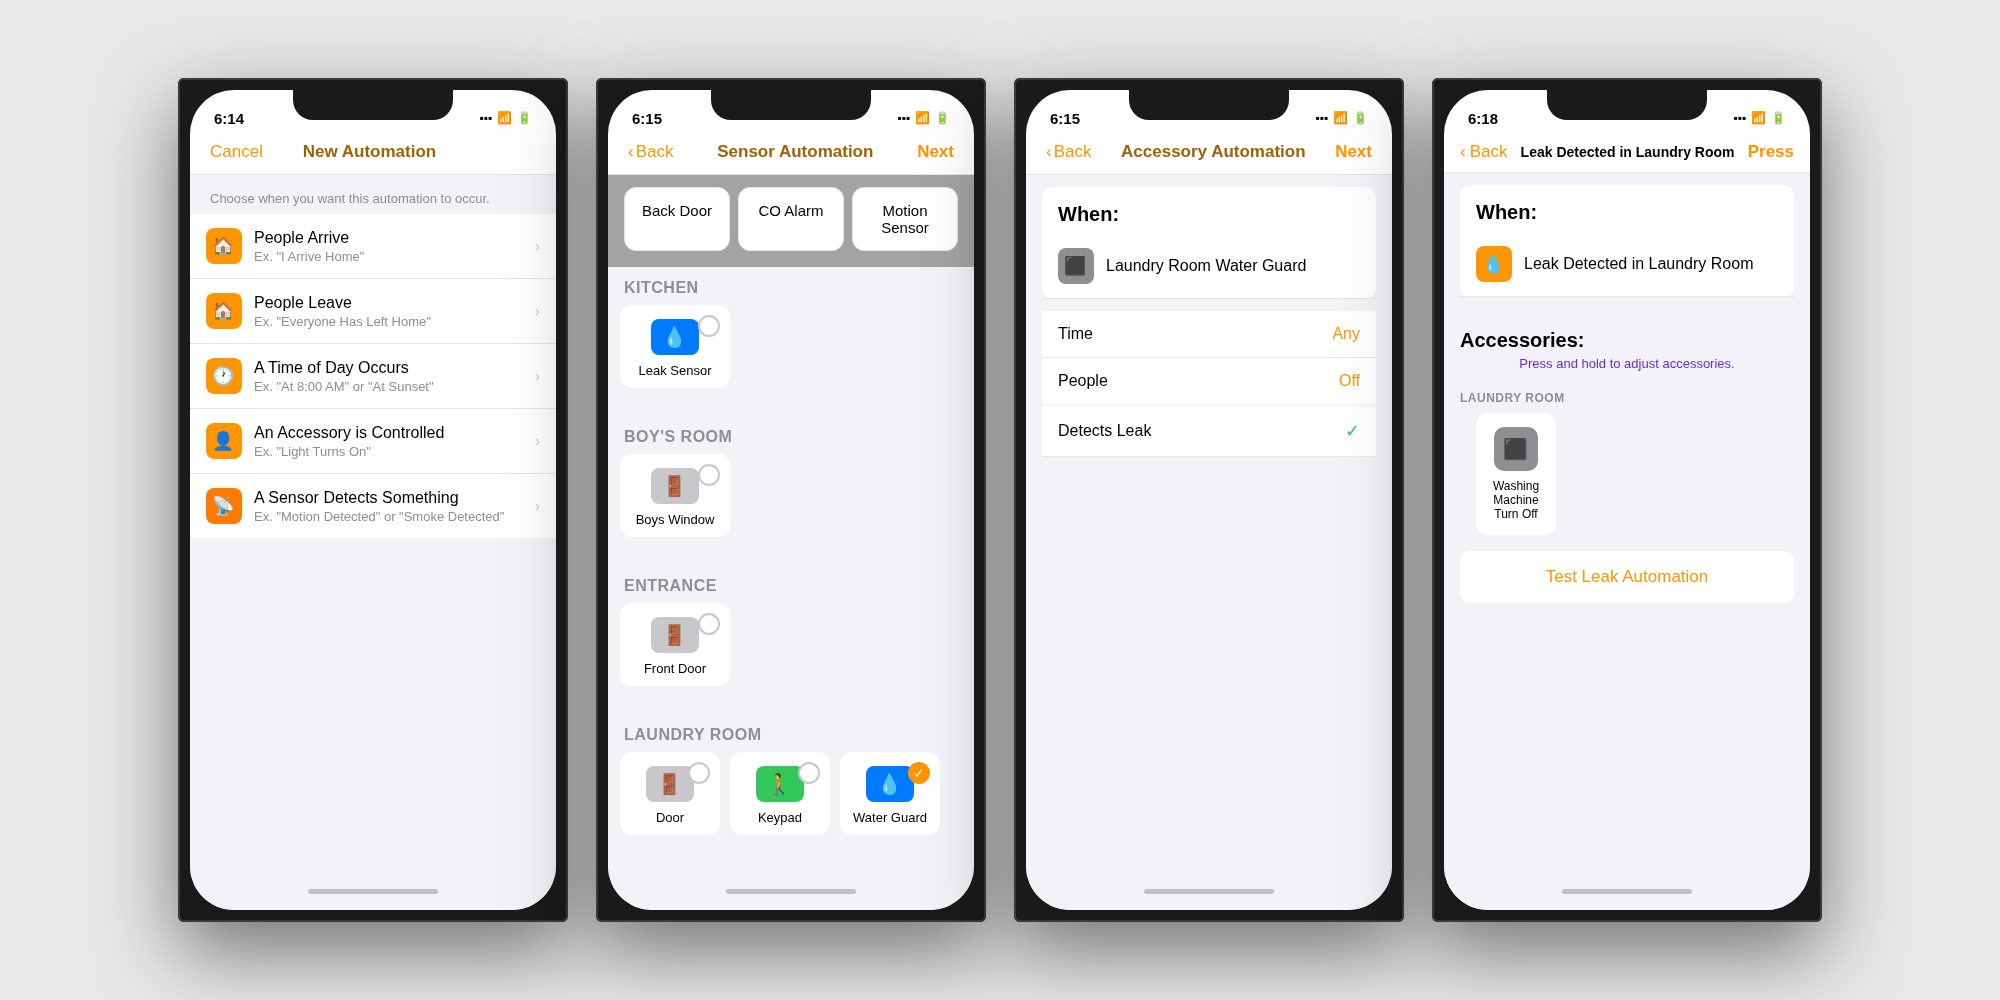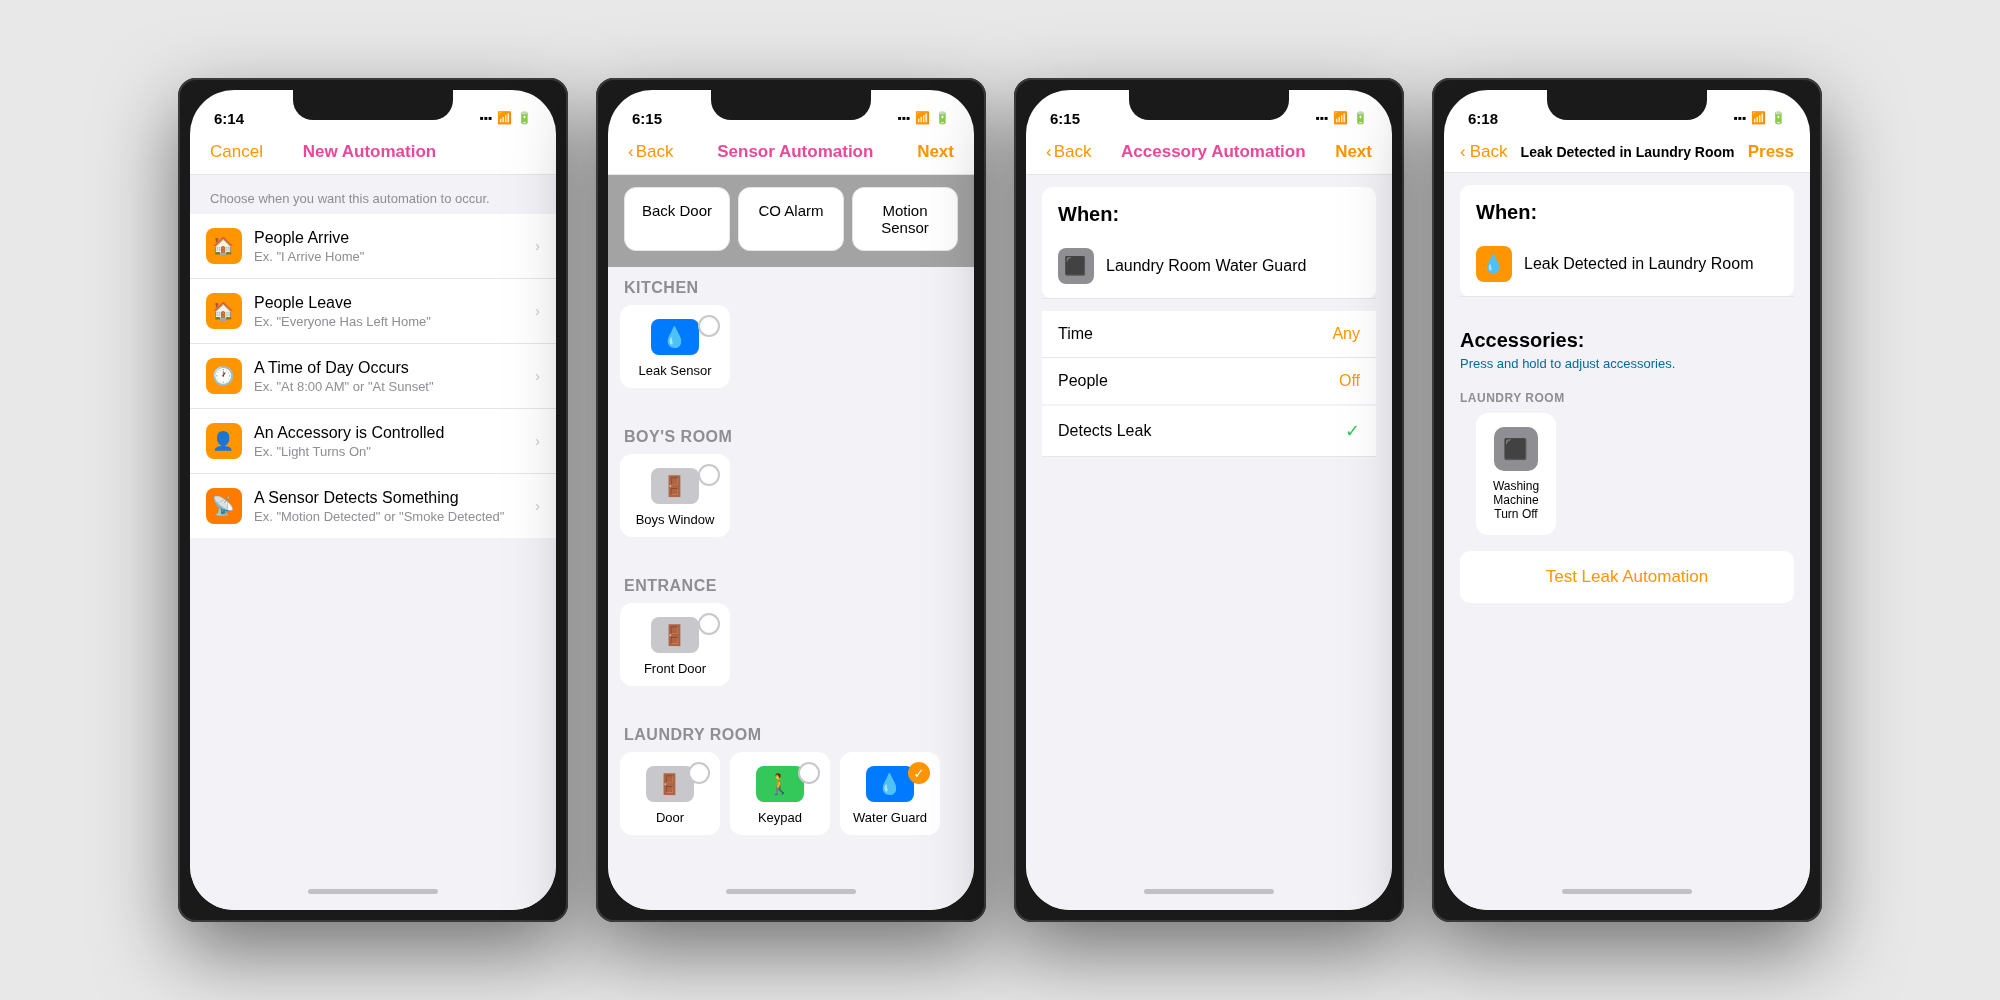--- a/index.html
+++ b/index.html
@@ -16,21 +16,21 @@
     .phones-container {
       display: flex;
       gap: 28px;
       align-items: center;
       justify-content: center;
     }
     .phone {
       width: 390px;
       height: 844px;
       background: #1a1a1a;
-      border-radius: 18px;
+      border-radius: 6px;
       padding: 12px;
       box-shadow: 0 30px 80px rgba(0,0,0,0.5), inset 0 0 0 2px #3a3a3a;
       position: relative;
     }
     .phone-inner {
       width: 100%;
       height: 100%;
       background: #fff;
       border-radius: 44px;
       overflow: hidden;
@@ -63,21 +63,21 @@
     .status-icons { display: flex; gap: 5px; align-items: center; font-size: 12px; color: #000; }
     
     .nav-bar {
       display: flex;
       justify-content: space-between;
       align-items: center;
       padding: 8px 20px 12px 20px;
       border-bottom: 1px solid #e5e5e5;
     }
     .nav-cancel { color: #FF9500; font-size: 17px; }
-    .nav-title { font-size: 17px; font-weight: 600; color: #ec4899; text-align: center; flex: 1; }
+    .nav-title { font-size: 17px; font-weight: 600; color: #a16207; text-align: center; flex: 1; }
     .nav-back { color: #FF9500; font-size: 17px; display: flex; align-items: center; gap: 2px; }
     .nav-next { color: #FF9500; font-size: 17px; font-weight: 600; }
     .nav-spacer { width: 60px; }
     
     .subtitle-text {
       font-size: 13px;
       color: #8e8e93;
       padding: 16px 12px 8px 20px;
     }
     .list-item {
@@ -219,22 +219,23 @@
 
     
     .accessories-header {
       font-size: 20px;
       font-weight: 600;
       color: #000;
       padding: 16px 16px 4px 16px;
     }
     .accessories-subtitle {
       font-size: 13px;
-      color: #0369a1;
+      color: #6d28d9;
       padding: 0 16px 12px 16px;
+      text-align: center;
     }
     .room-label {
       font-size: 12px;
       font-weight: 600;
       color: #8e8e93;
       letter-spacing: 0.5px;
       text-transform: uppercase;
       padding: 8px 16px;
     }
     .accessory-device-card {

